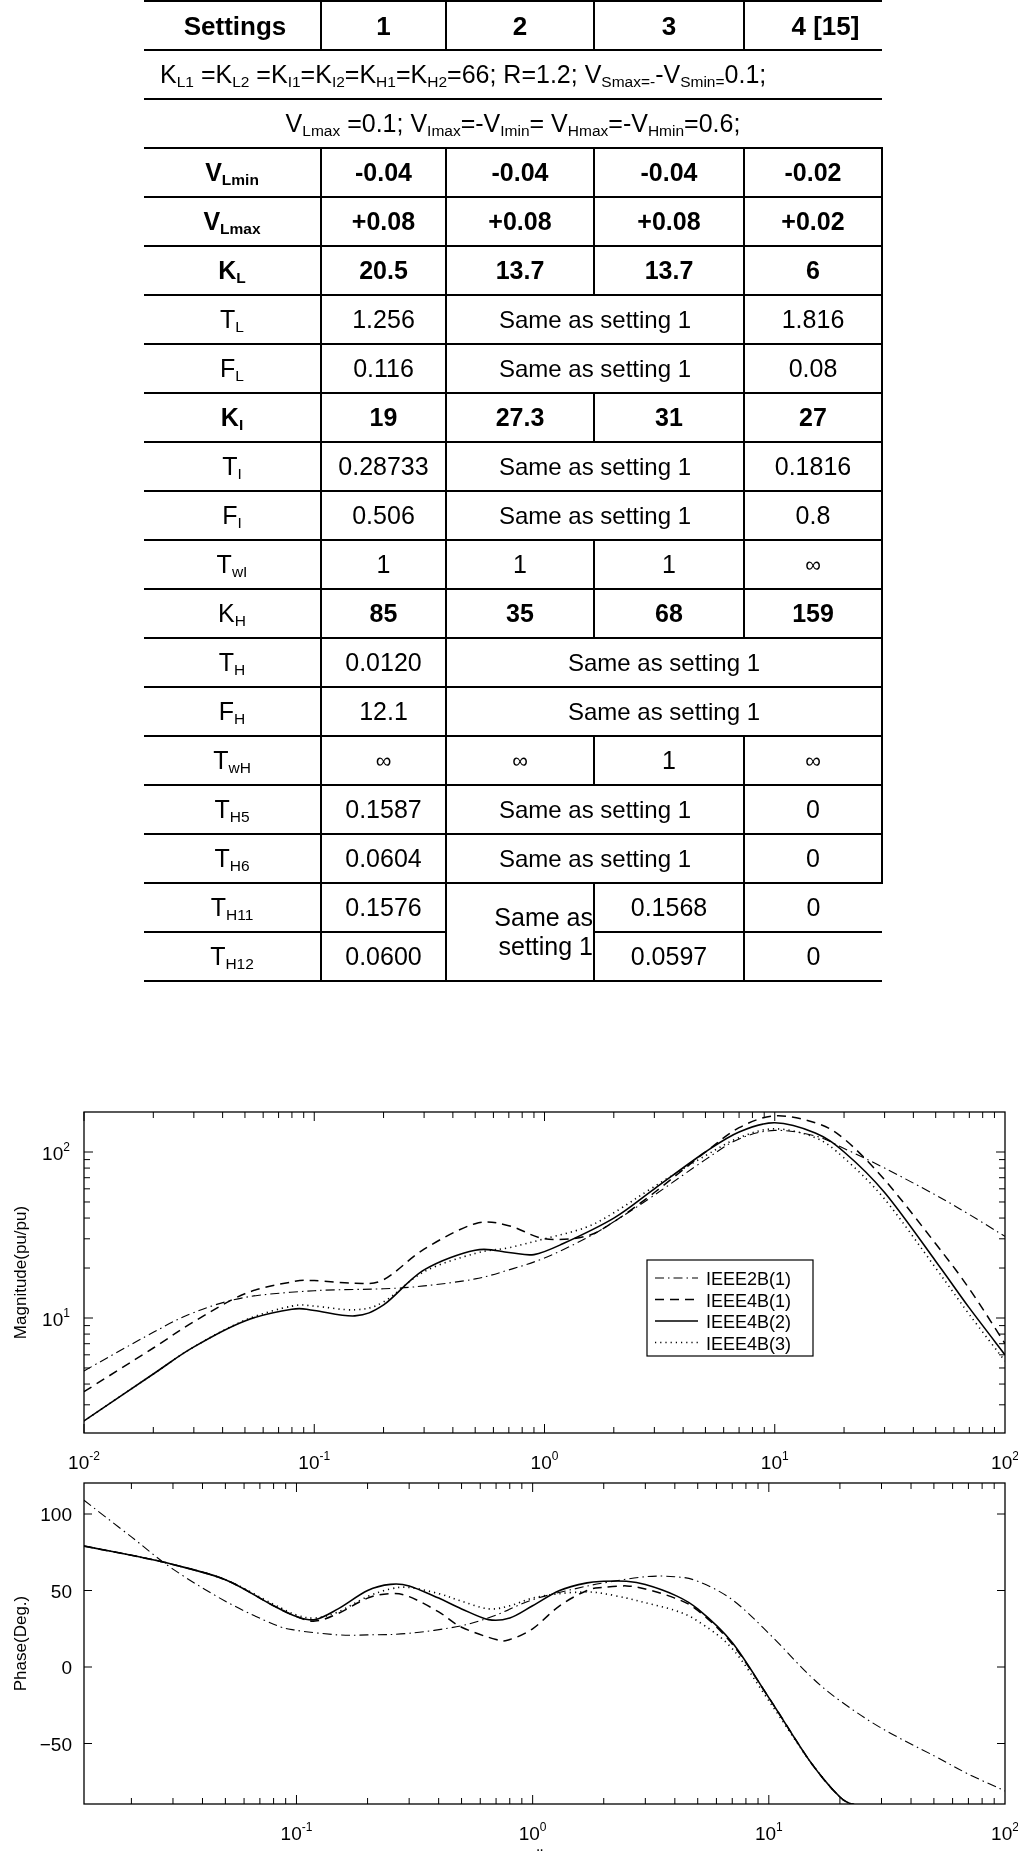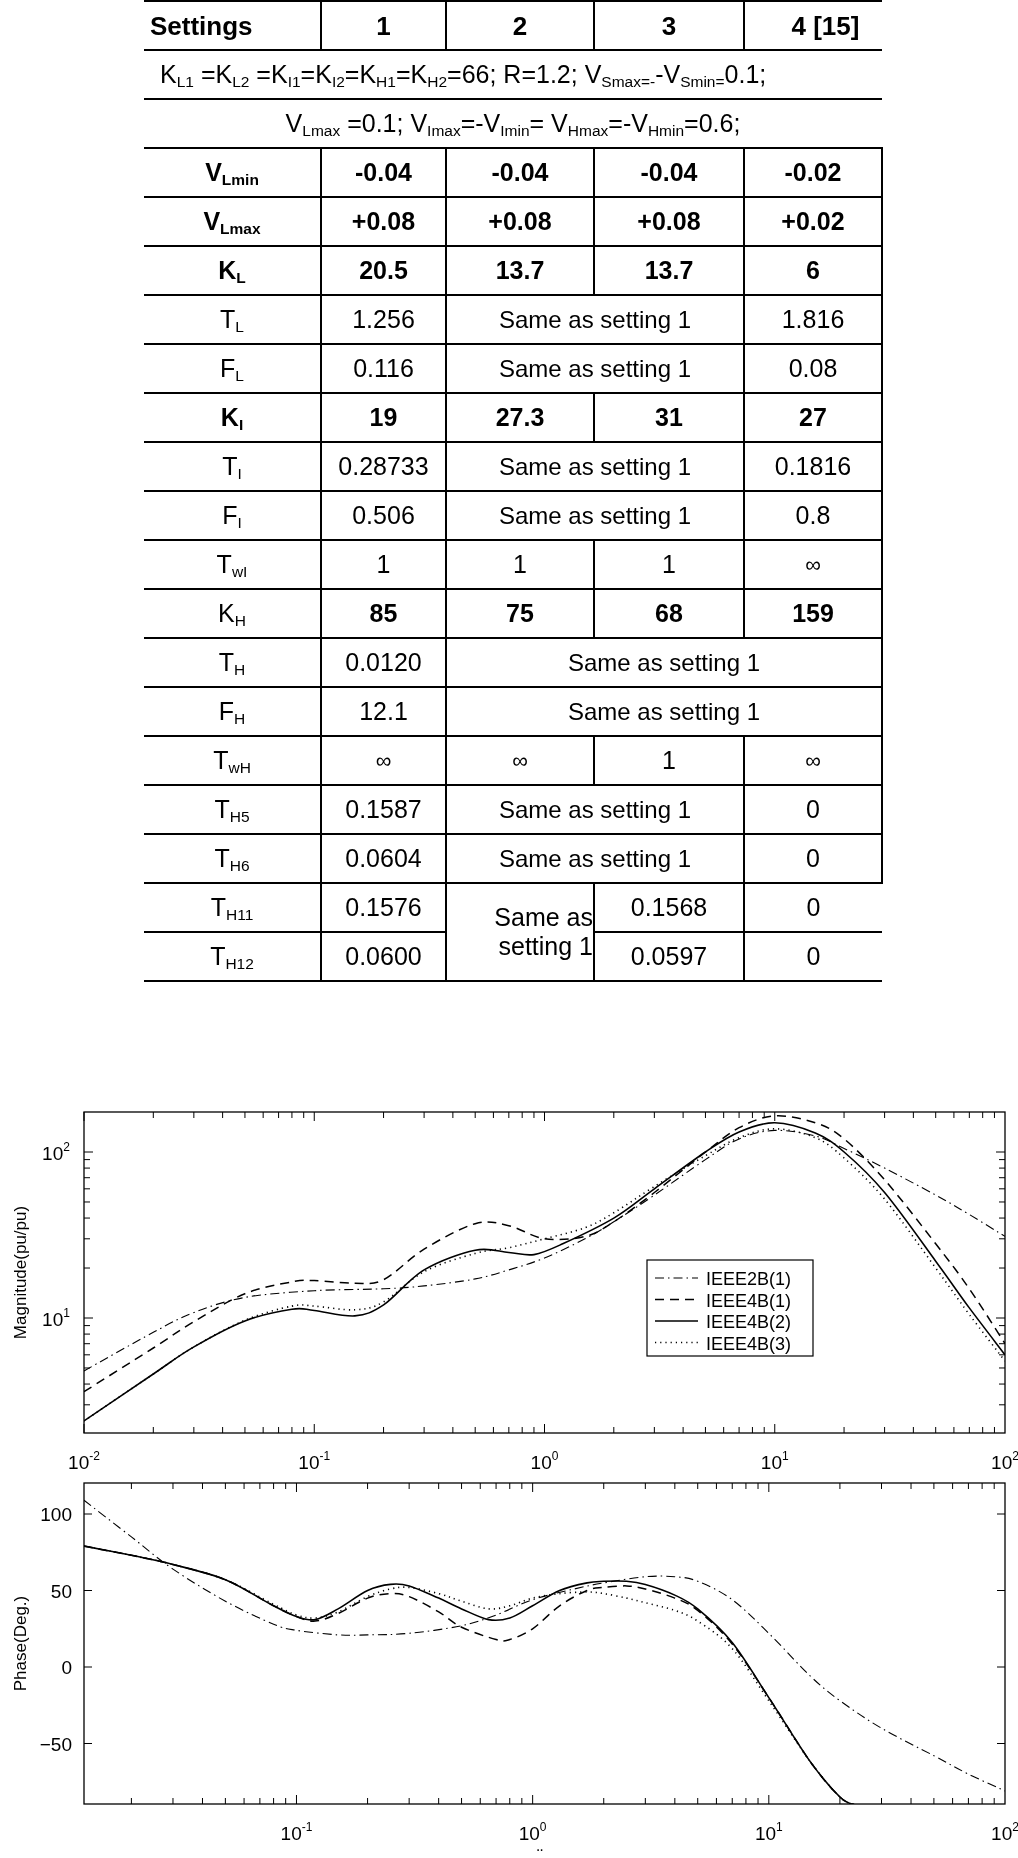--- a/index.html
+++ b/index.html
@@ -2,21 +2,21 @@
 <html><head>
 <meta charset="utf-8">
 <style>
   html, body { margin: 0; padding: 0; background: #ffffff; }
   body { width: 1018px; height: 1858px; position: relative; overflow: hidden;
          font-family: "Liberation Sans", "DejaVu Sans", sans-serif; color: #000; }
   #settings-table { position: absolute; left: 144px; top: 0; width: 738px;
          border-collapse: collapse; table-layout: fixed; }
   #settings-table td { height: 47px; padding: 0; text-align: center; vertical-align: middle;
          border-bottom: 2px solid #000; font-size: 25px; line-height: 1; }
-  #settings-table tr:first-child td { border-top: 2px solid #000; }
+  #settings-table tr:first-child td { border-top: 2px solid #000; text-align: center; }
   #settings-table td.vl { border-right: 2px solid #000; }
   #settings-table td.b { font-weight: bold; }
   #settings-table td.param { text-align: center; }
   #settings-table td.note { font-size: 24px; }
   #settings-table td.head-label { text-align: left; padding-left: 6px; font-weight: bold; }
   sub { font-size: 0.62em; vertical-align: -0.25em; line-height: 0; }
   .cond { font-size: 23px; margin-top: 24px; }
   #plots { position: absolute; left: 0; top: 1080px; }
   svg text { font-family: "Liberation Sans", "DejaVu Sans", sans-serif; fill: #000; }
 </style>
@@ -100,21 +100,21 @@
       <tr>
         <td class="vl param"><span>T</span><sub>wI</sub></td>
         <td class="vl">1</td>
         <td class="vl">1</td>
         <td class="vl">1</td>
         <td class="vl" style="font-size: 22px;">∞</td>
       </tr>
       <tr>
         <td class="vl param"><span>K</span><sub>H</sub></td>
         <td class="vl b">85</td>
-        <td class="vl b">75</td>
+        <td class="vl b">35</td>
         <td class="vl b">68</td>
         <td class="vl b">159</td>
       </tr>
       <tr>
         <td class="vl param"><span>T</span><sub>H</sub></td>
         <td class="vl">0.0120</td>
         <td class="vl note" colspan="3">Same as setting 1</td>
       </tr>
       <tr>
         <td class="vl param"><span>F</span><sub>H</sub></td>

